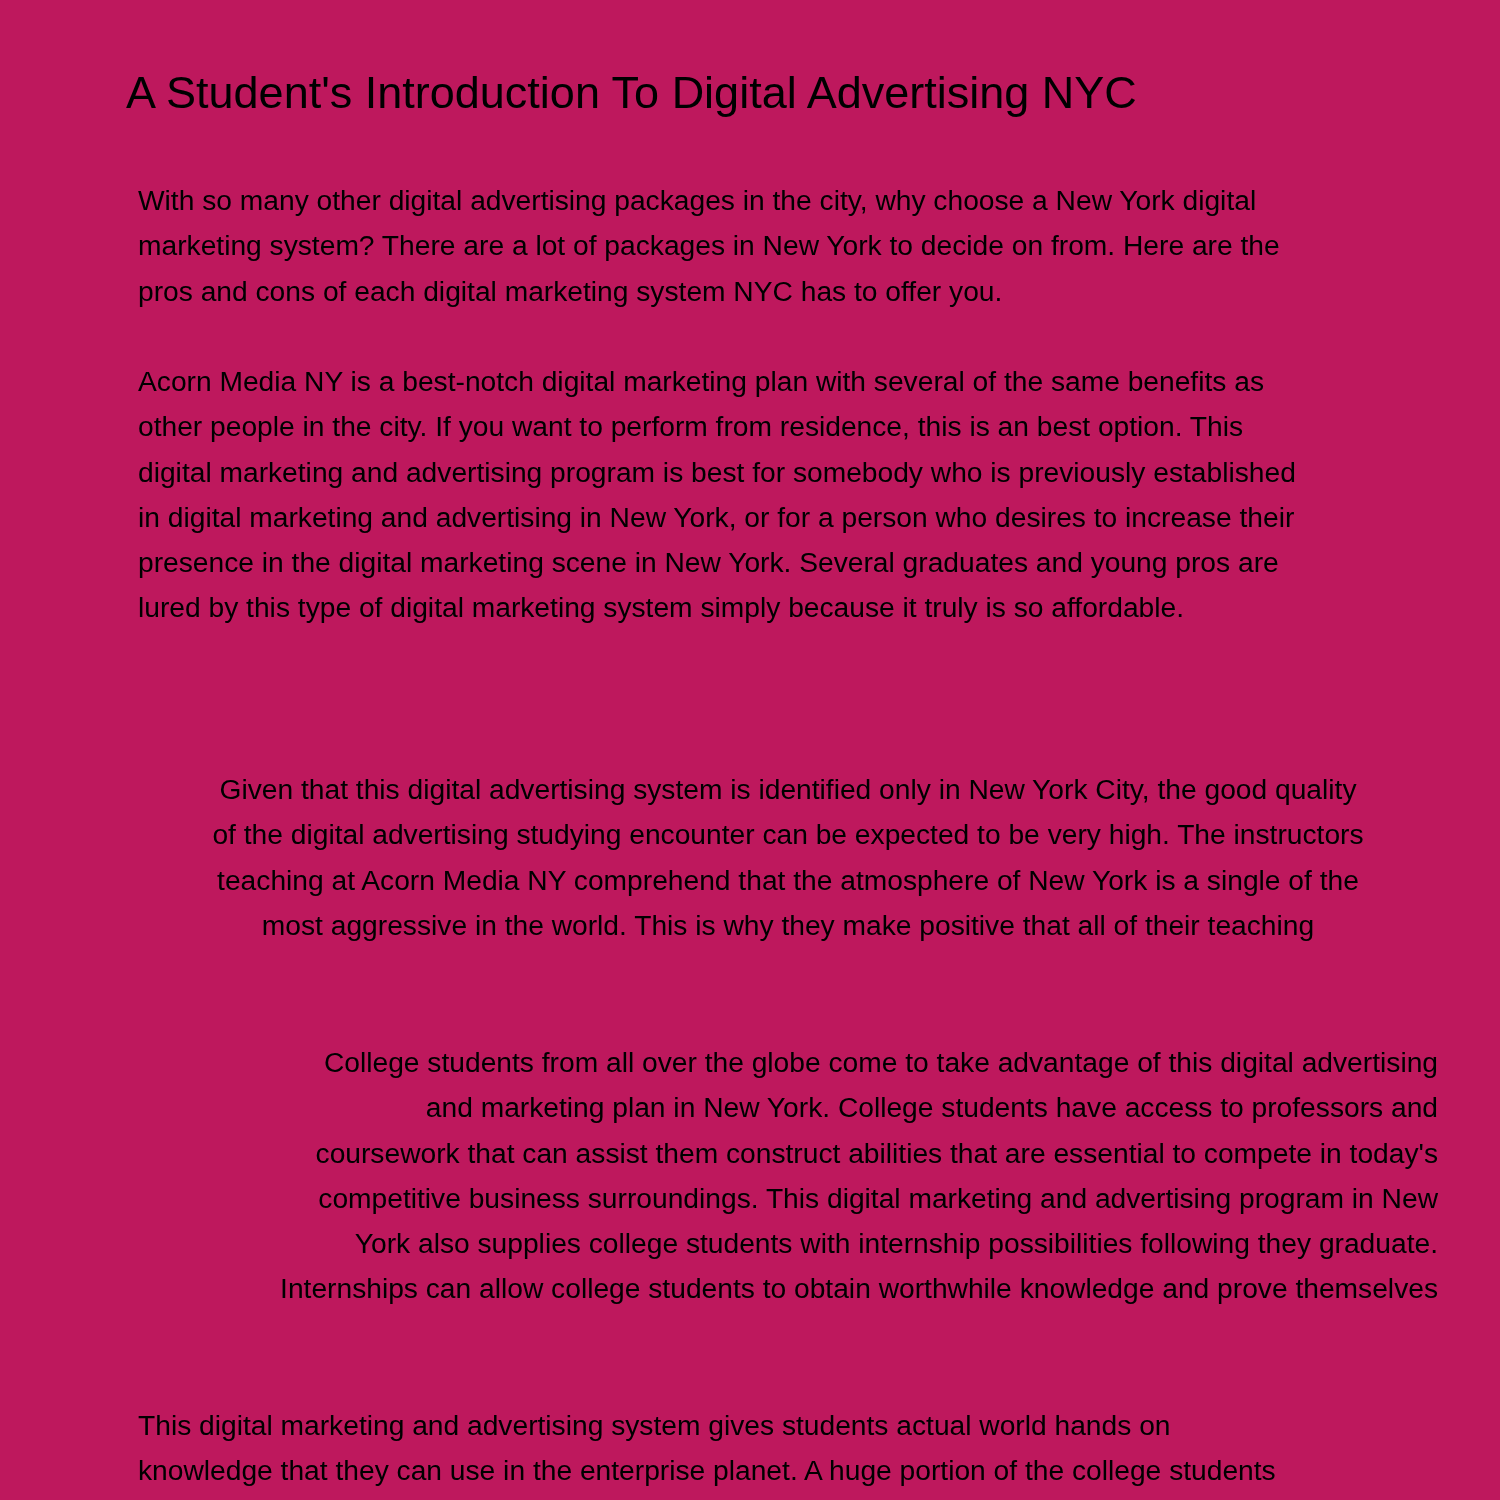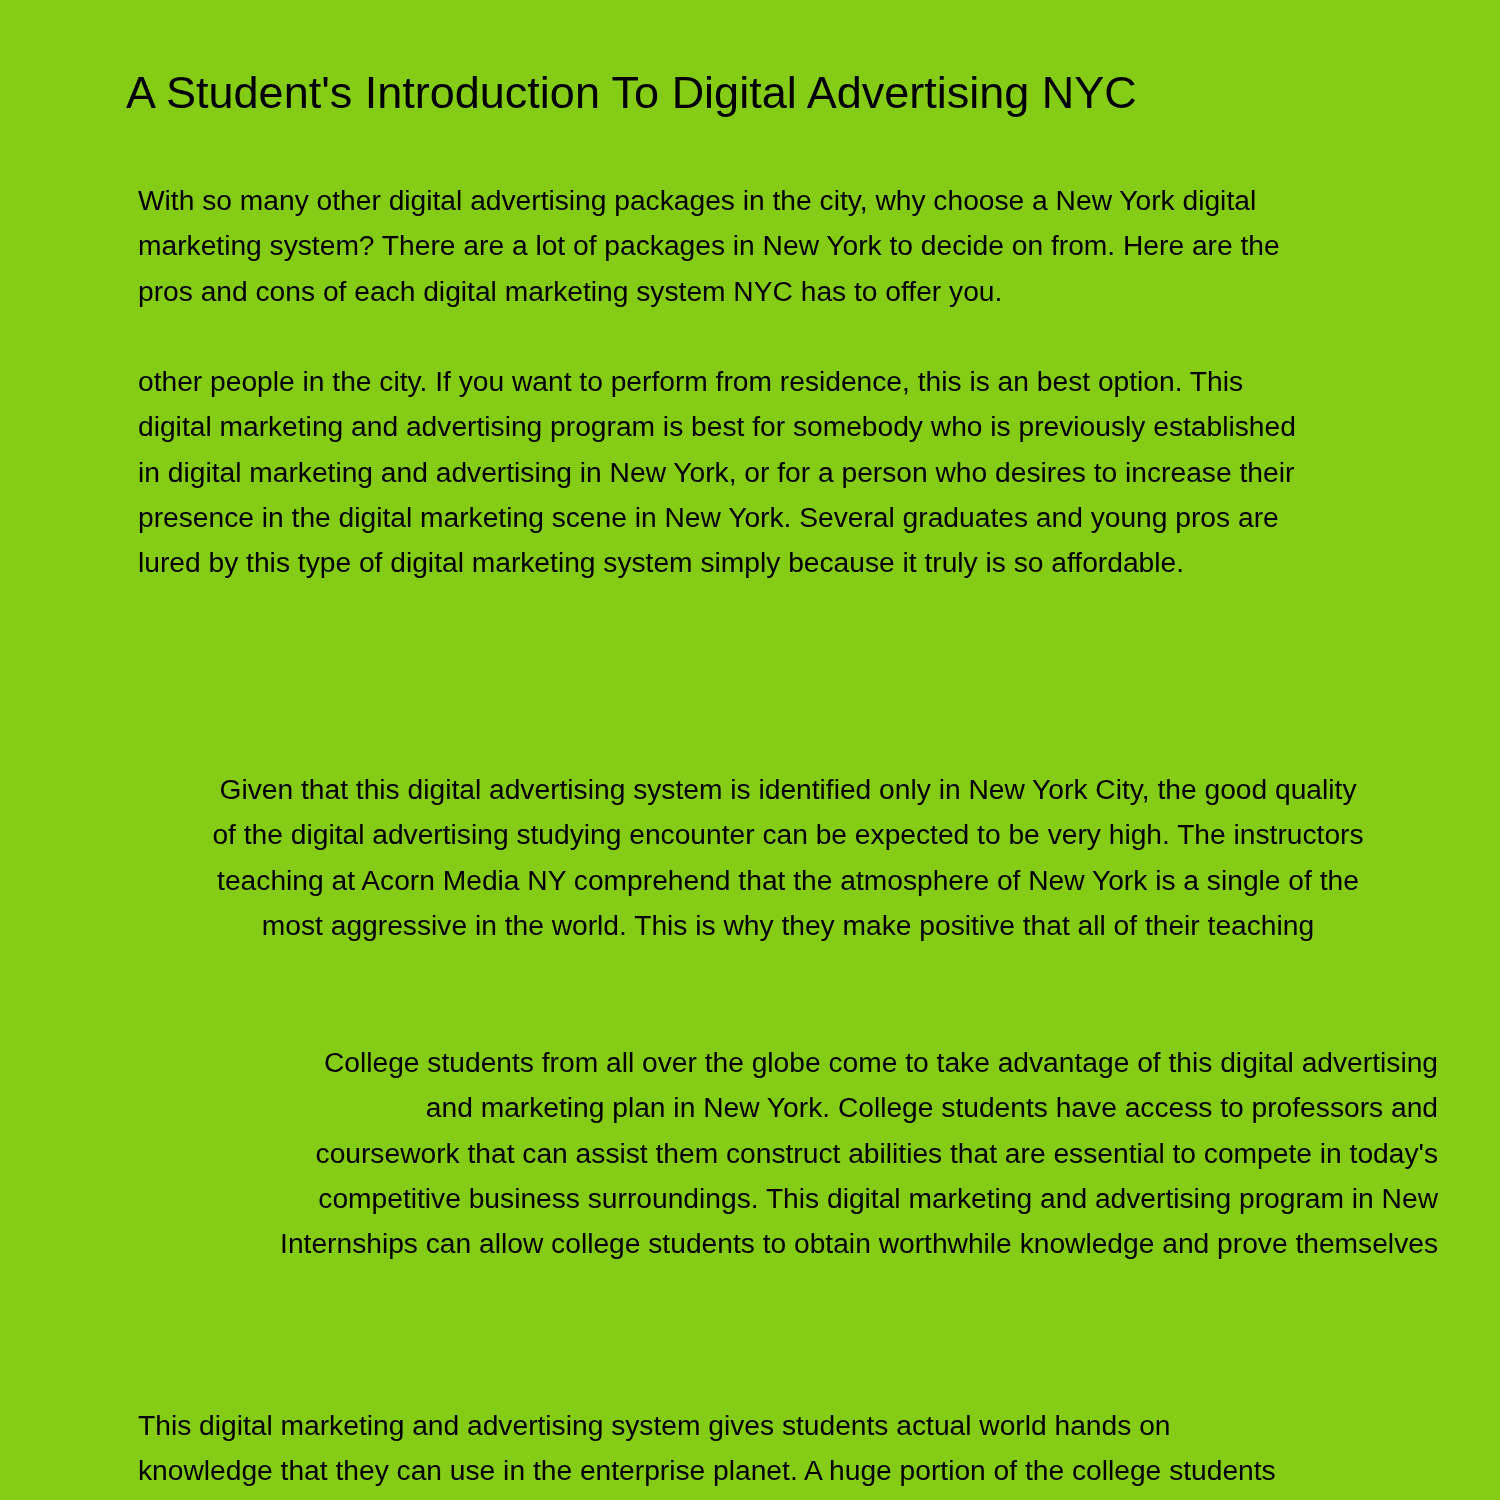--- a/index.html
+++ b/index.html
@@ -1,19 +1,19 @@
 <!DOCTYPE html>
 <html><head>
 <meta charset="utf-8">
 <style>
   html, body { margin: 0; padding: 0; background: #ffffff; }
   body { width: 1500px; height: 1500px; overflow: hidden; position: relative; }
   .page {
     position: absolute; left: 0; top: 0; width: 1500px; height: 1500px;
-    background: #84cc16; color: #000000;
+    background: #be185d; color: #000000;
     font-family: "Liberation Sans", sans-serif;
   }
   .title {
     position: absolute; left: 126px; top: 66px;
     font-size: 45px; line-height: 54px; font-weight: normal; margin: 0;
     white-space: nowrap;
   }
   .para {
     position: absolute; left: 126px; width: 1300px;
     font-size: 28.2px; line-height: 45.3px; margin: 12px;
@@ -26,39 +26,41 @@
 <div class="page">
   <h1 class="title">A Student's Introduction To Digital Advertising NYC</h1>
 
   <p class="para" style="top:166px;">
     <span class="line">With so many other digital advertising packages in the city, why choose a New York digital</span>
     <span class="line">marketing system? There are a lot of packages in New York to decide on from. Here are the</span>
     <span class="line">pros and cons of each digital marketing system NYC has to offer you.</span>
   </p>
 
   <p class="para" style="top:347px;">
+    <span class="line">Acorn Media NY is a best-notch digital marketing plan with several of the same benefits as</span>
     <span class="line">other people in the city. If you want to perform from residence, this is an best option. This</span>
     <span class="line">digital marketing and advertising program is best for somebody who is previously established</span>
     <span class="line">in digital marketing and advertising in New York, or for a person who desires to increase their</span>
     <span class="line">presence in the digital marketing scene in New York. Several graduates and young pros are</span>
     <span class="line">lured by this type of digital marketing system simply because it truly is so affordable.</span>
   </p>
 
   <p class="para" style="top:755px;text-align:center;">
     <span class="line">Given that this digital advertising system is identified only in New York City, the good quality</span>
     <span class="line">of the digital advertising studying encounter can be expected to be very high. The instructors</span>
     <span class="line">teaching at Acorn Media NY comprehend that the atmosphere of New York is a single of the</span>
     <span class="line">most aggressive in the world. This is why they make positive that all of their teaching</span>
   </p>
 
   <p class="para" style="top:1028px;text-align:right;">
     <span class="line">College students from all over the globe come to take advantage of this digital advertising</span>
     <span class="line">and marketing plan in New York. College students have access to professors and</span>
     <span class="line">coursework that can assist them construct abilities that are essential to compete in today's</span>
     <span class="line">competitive business surroundings. This digital marketing and advertising program in New</span>
+    <span class="line">York also supplies college students with internship possibilities following they graduate.</span>
     <span class="line">Internships can allow college students to obtain worthwhile knowledge and prove themselves</span>
   </p>
 
   <p class="para" style="top:1391px;">
     <span class="line">This digital marketing and advertising system gives students actual world hands on</span>
     <span class="line">knowledge that they can use in the enterprise planet. A huge portion of the college students</span>
     <span class="line">who take advantage of this digital advertising and marketing system do so due to the fact</span>
   </p>
 </div>
 

